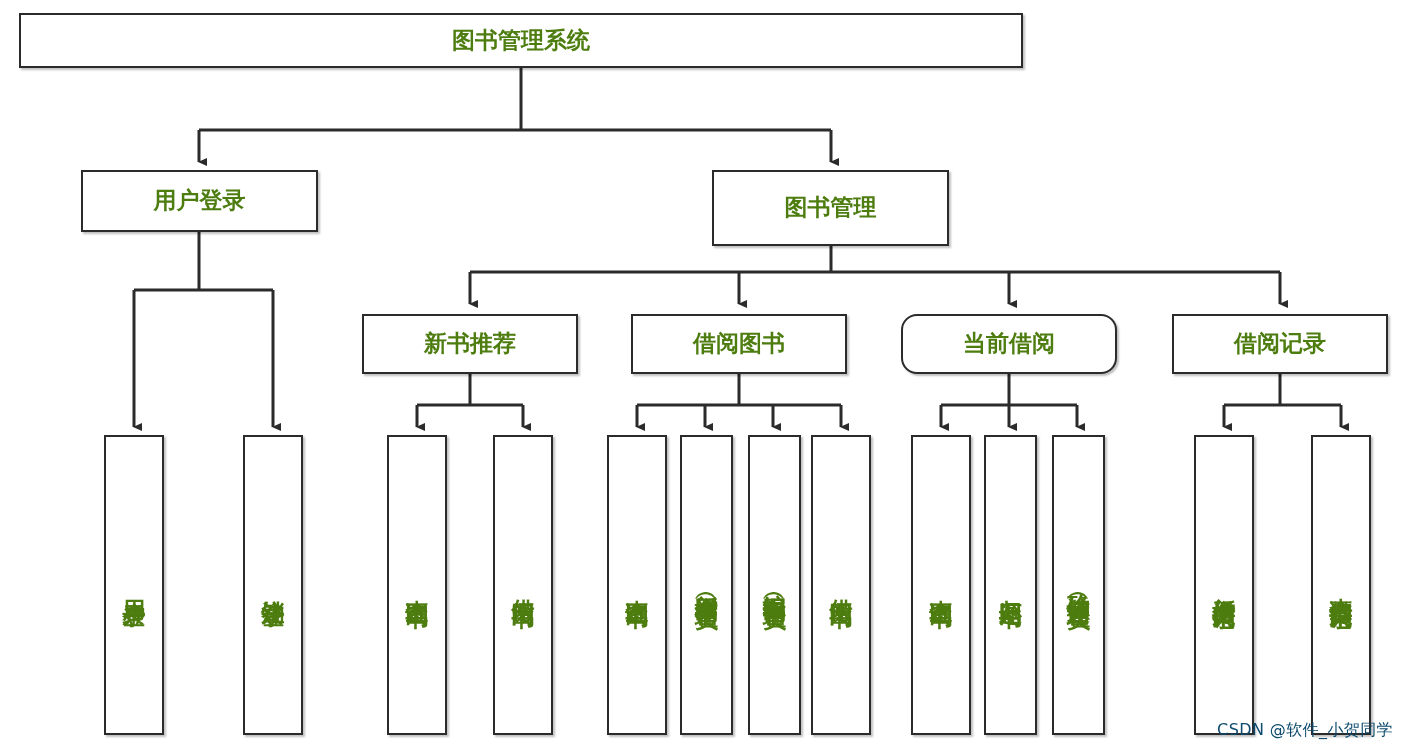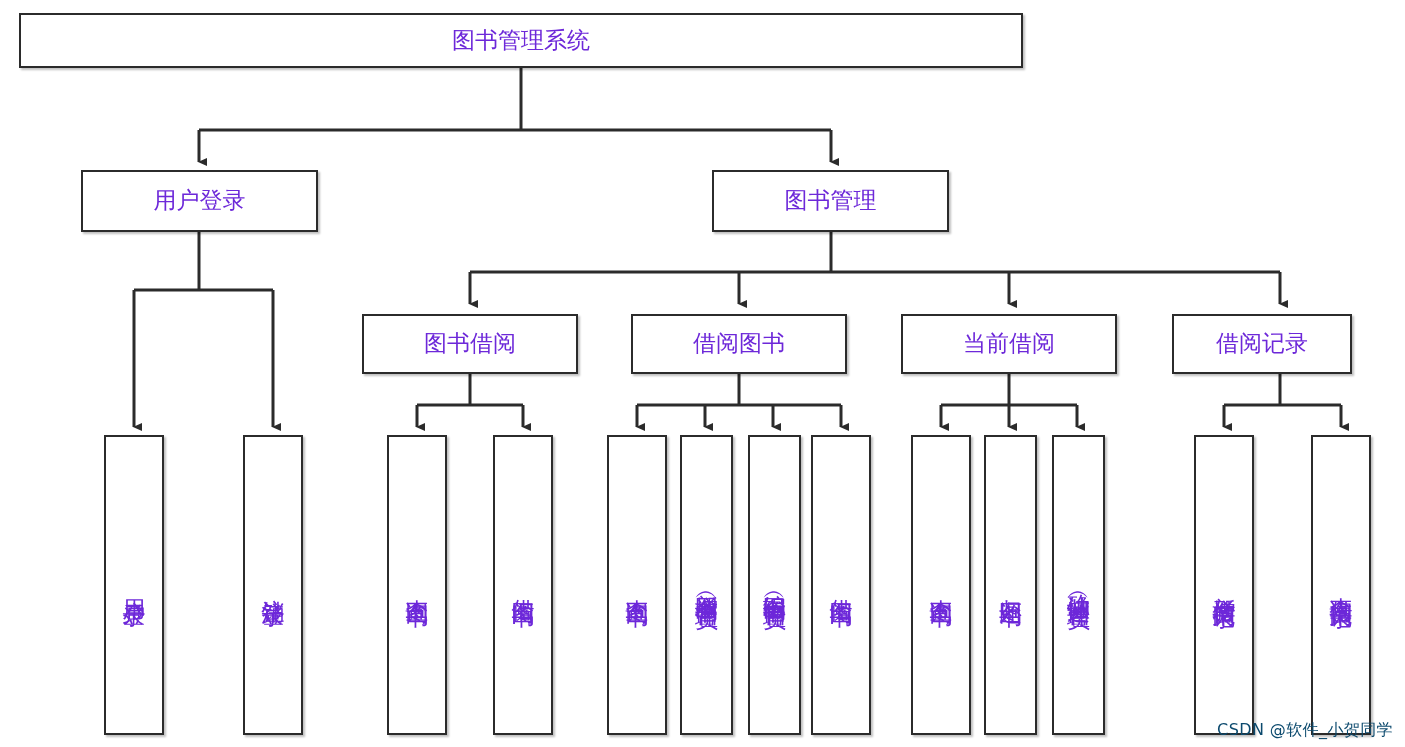--- a/index.html
+++ b/index.html
@@ -29,24 +29,25 @@
     position: absolute;
     box-sizing: border-box;
     border: 2px solid #2b2b2b;
     background: #ffffff;
     display: flex;
     align-items: center;
     justify-content: center;
     box-shadow: 2px 2px 2px rgba(0,0,0,0.25);
   }
   .node .label {
-    color: #6d28d9;
+    color: #4d7c0f;
     line-height: 1.12;
     text-align: center;
     white-space: pre;
+    font-weight: bold;
   }
   .node.horiz .label {
     font-size: 23px;
   }
   .node.vert {
     align-items: center;
     justify-content: center;
   }
   .node.vert .label {
     writing-mode: vertical-rl;
@@ -124,34 +125,34 @@
     </g>
   </svg>
 
   <div class="node horiz" style="left:19px; top:13px; width:1004px; height:55px;">
     <span class="label">图书管理系统</span>
   </div>
 
   <div class="node horiz" style="left:81px; top:170px; width:237px; height:62px;">
     <span class="label">用户登录</span>
   </div>
-  <div class="node horiz" style="left:712px; top:170px; width:237px; height:62px;">
+  <div class="node horiz" style="left:712px; top:170px; width:237px; height:76px;">
     <span class="label">图书管理</span>
   </div>
 
   <div class="node horiz" style="left:362px; top:314px; width:216px; height:60px;">
-    <span class="label">图书借阅</span>
+    <span class="label">新书推荐</span>
   </div>
   <div class="node horiz" style="left:631px; top:314px; width:216px; height:60px;">
     <span class="label">借阅图书</span>
   </div>
-  <div class="node horiz" style="left:901px; top:314px; width:216px; height:60px;">
+  <div class="node horiz" style="left:901px; top:314px; width:216px; height:60px;border-radius:16px;">
     <span class="label">当前借阅</span>
   </div>
-  <div class="node horiz" style="left:1172px; top:314px; width:180px; height:60px;">
+  <div class="node horiz" style="left:1172px; top:314px; width:216px; height:60px;">
     <span class="label">借阅记录</span>
   </div>
 
   <div class="node vert" style="left:104px; top:435px; width:60px; height:300px;">
     <span class="label">用户登录</span>
   </div>
   <div class="node vert" style="left:243px; top:435px; width:60px; height:300px;">
     <span class="label">注销登录</span>
   </div>
 

